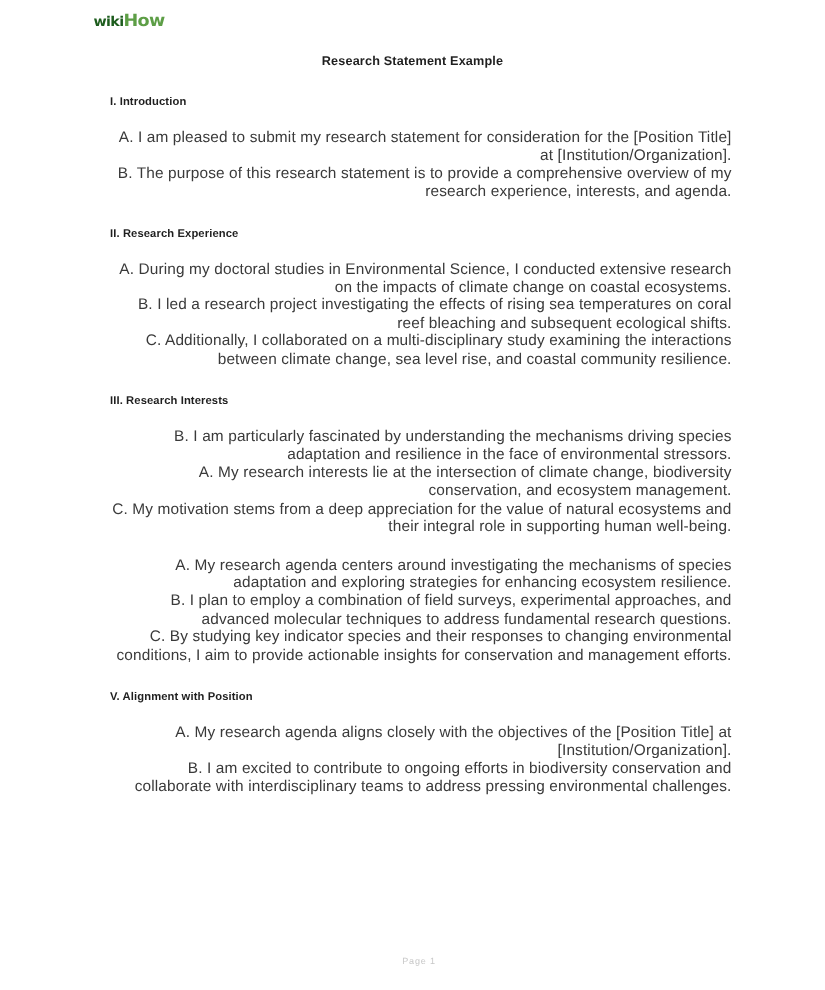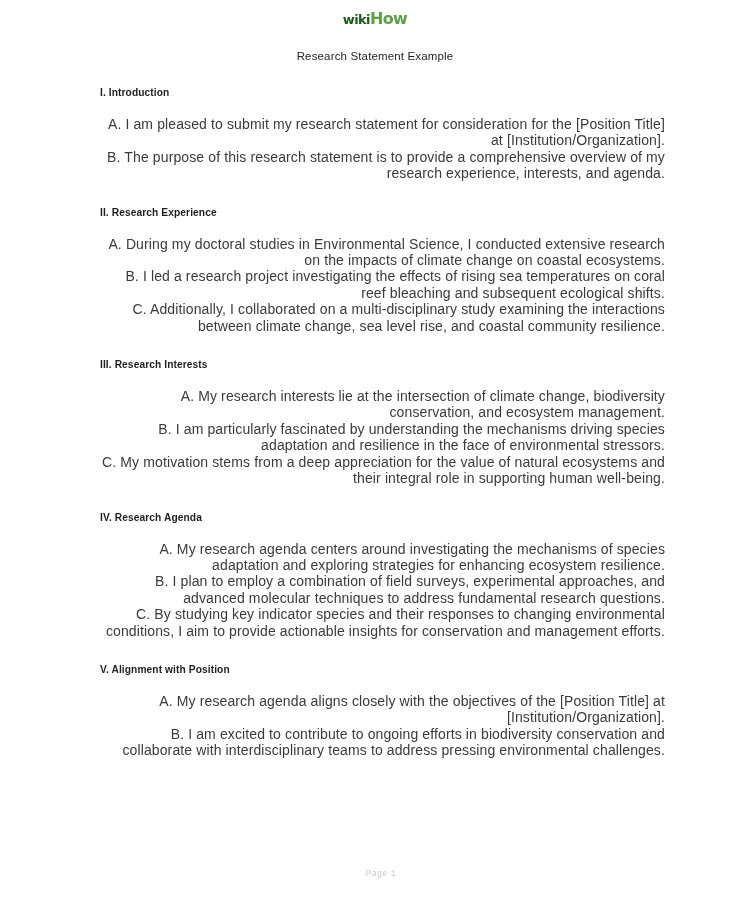--- a/index.html
+++ b/index.html
@@ -22,21 +22,20 @@
     box-sizing: border-box;
     padding: 0 85px;
     background: #ffffff;
   }
 
   
   .logo-bar {
     height: 30px;
     display: flex;
     align-items: center;
-    justify-content: center;
     padding-top: 7px;
     box-sizing: border-box;
   }
   .logo {
     display: inline-flex;
     align-items: baseline;
     filter: blur(0.35px);
     transform: scaleY(0.95);
   }
   .logo-mark {
@@ -51,21 +50,21 @@
     font-weight: bold;
     letter-spacing: -0.6px;
     color: #5d9e46;
     font-family: "DejaVu Sans", sans-serif;
   }
 
   
   .doc-title {
     text-align: center;
     font-size: 11.5px;
-    font-weight: normal;
+    font-weight: bold;
     color: #1f1f1f;
     margin-top: 20px;
     letter-spacing: 0.15px;
     filter: blur(0.22px);
   }
 
   
   .content {
     margin-top: 22px;
     margin-left: 15px;
@@ -137,28 +136,27 @@
       <div class="section-body">
         <p class="para">A. During my doctoral studies in Environmental Science, I conducted extensive research on the impacts of climate change on coastal ecosystems.</p>
         <p class="para">B. I led a research project investigating the effects of rising sea temperatures on coral reef bleaching and subsequent ecological shifts.</p>
         <p class="para">C. Additionally, I collaborated on a multi-disciplinary study examining the interactions between climate change, sea level rise, and coastal community resilience.</p>
       </div>
     </div>
 
     <div class="section">
       <div class="section-heading">III. Research Interests</div>
       <div class="section-body">
+        <p class="para">B. I am particularly fascinated by understanding the mechanisms driving species adaptation and resilience in the face of environmental stressors.</p>
         <p class="para">A. My research interests lie at the intersection of climate change, biodiversity conservation, and ecosystem management.</p>
-        <p class="para">B. I am particularly fascinated by understanding the mechanisms driving species adaptation and resilience in the face of environmental stressors.</p>
         <p class="para">C. My motivation stems from a deep appreciation for the value of natural ecosystems and their integral role in supporting human well-being.</p>
       </div>
     </div>
 
     <div class="section">
-      <div class="section-heading">IV. Research Agenda</div>
       <div class="section-body">
         <p class="para">A. My research agenda centers around investigating the mechanisms of species adaptation and exploring strategies for enhancing ecosystem resilience.</p>
         <p class="para">B. I plan to employ a combination of field surveys, experimental approaches, and advanced molecular techniques to address fundamental research questions.</p>
         <p class="para">C. By studying key indicator species and their responses to changing environmental conditions, I aim to provide actionable insights for conservation and management efforts.</p>
       </div>
     </div>
 
     <div class="section">
       <div class="section-heading">V. Alignment with Position</div>
       <div class="section-body">

